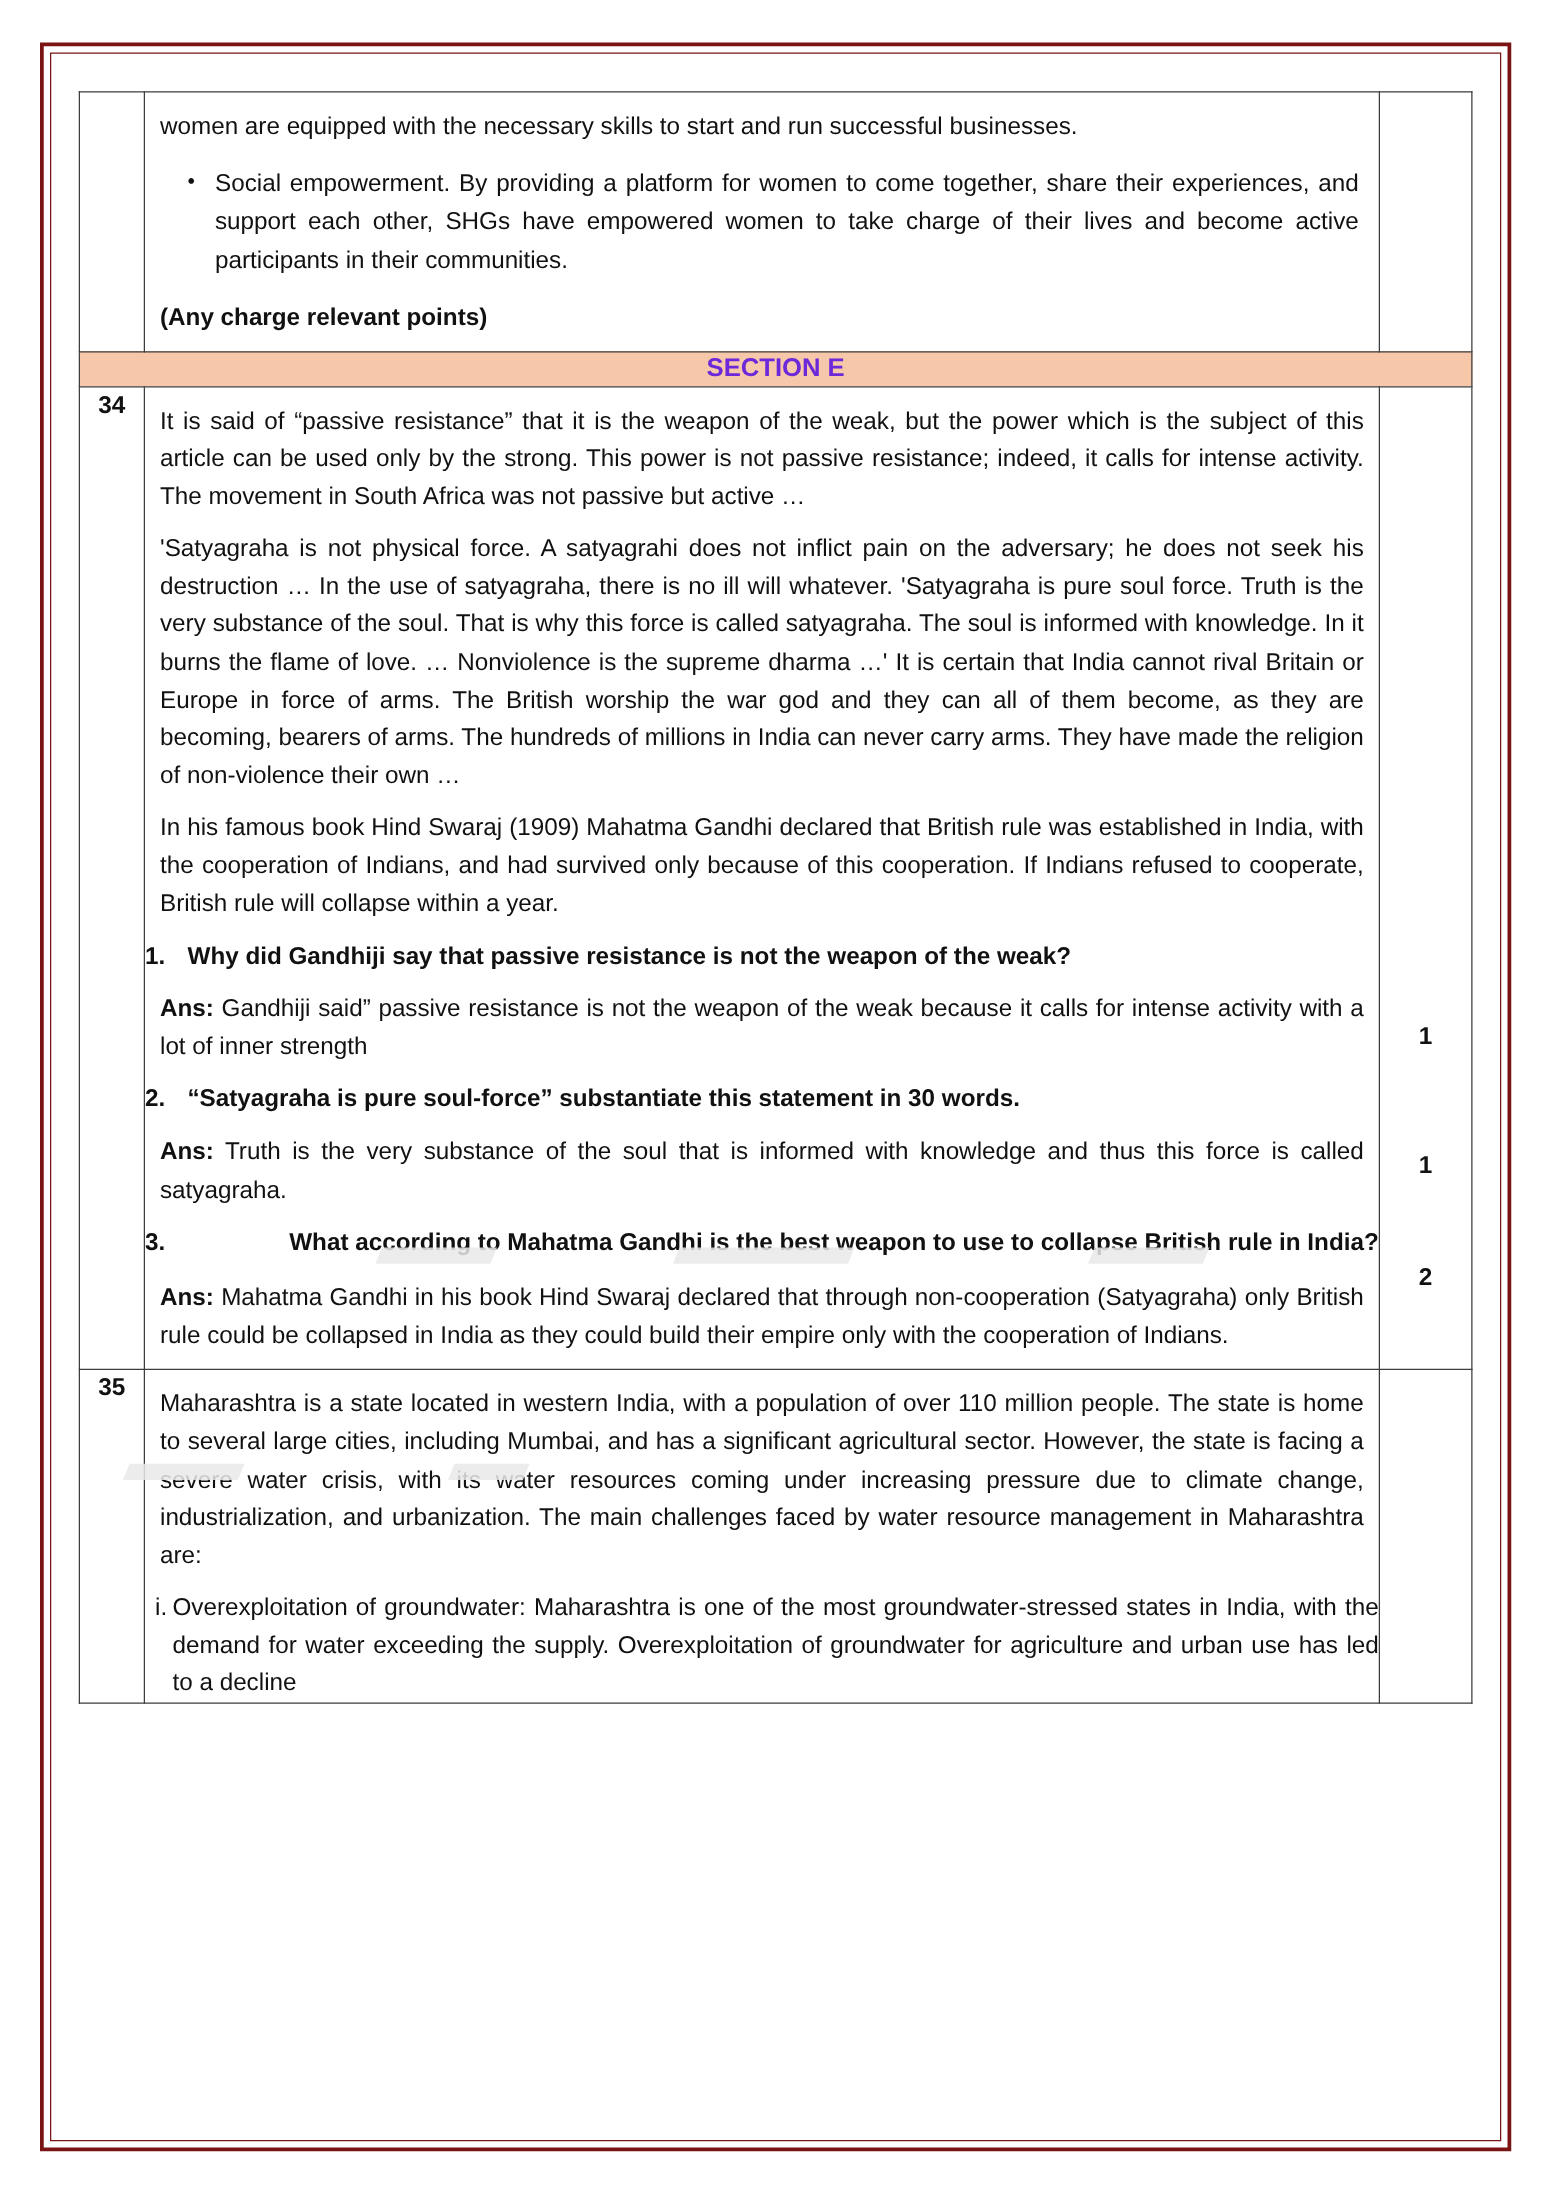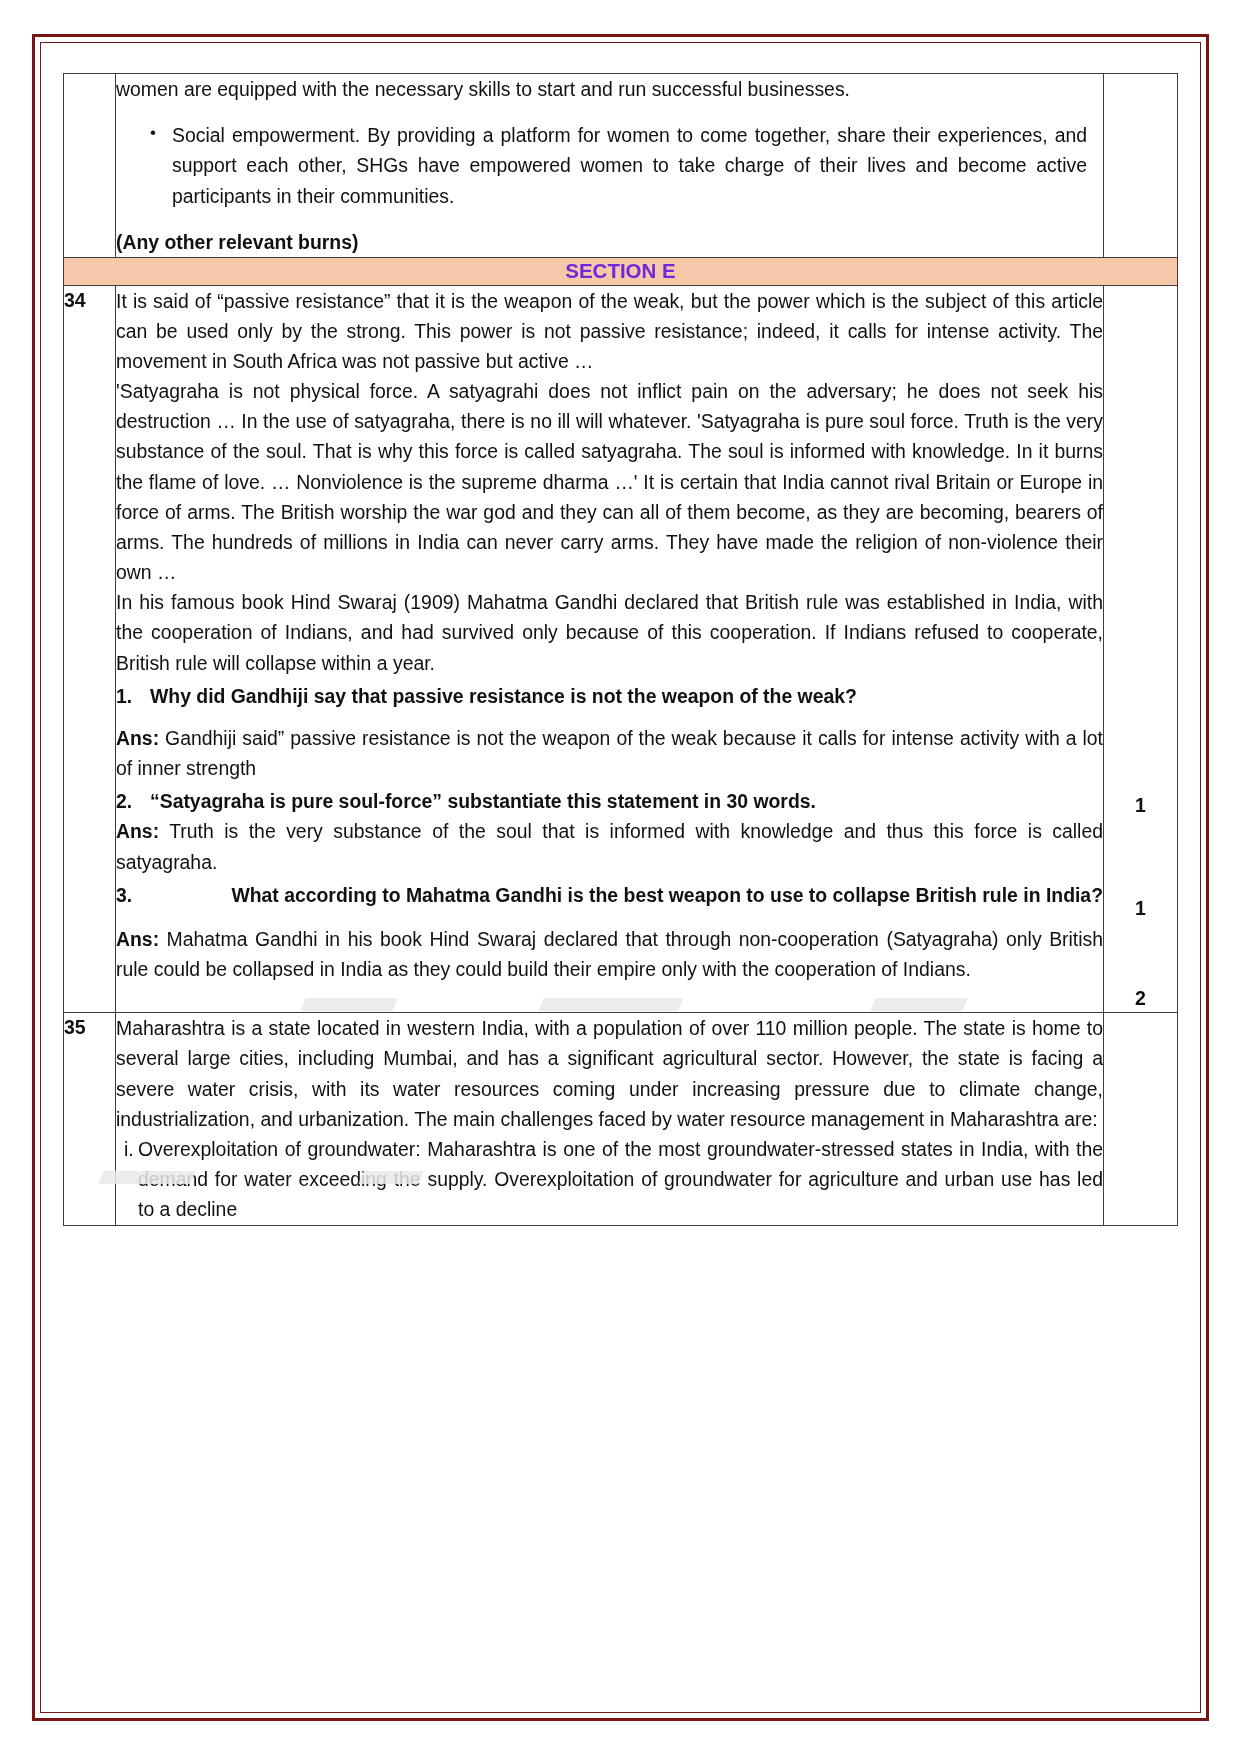--- a/index.html
+++ b/index.html
@@ -46,41 +46,41 @@
     border: 1px solid #3d3d3d;
     vertical-align: top;
     padding: 0;
   }
   col.c-num   { width: 52px; }
   col.c-body  { width: auto; }
   col.c-marks { width: 74px; }
 
   
   .qnum {
-    text-align: left;
+    text-align: center;
     font-size: 19.5px;
     font-weight: bold;
     color: #111;
     padding: 9px 2px 0 2px;
     line-height: 1.45;
   }
   .marks {
     text-align: center;
     font-size: 19.5px;
     font-weight: bold;
     color: #111;
     line-height: 1.45;
     position: relative;
   }
   .body-cell {
     padding: 6px 12px 8px 12px;
   }
 
   p.t {
-    margin: 0;
+    margin: 12px;
     font-size: 19.4px;
     line-height: 1.555;
     color: #111;
     text-align: justify;
     text-justify: inter-word;
   }
   p.t.left { text-align: left; }
   p.b { font-weight: bold; }
 
   
@@ -199,21 +199,21 @@
       </colgroup>
       <tbody>
 
         <tr>
           <td class="qnum"></td>
           <td class="body-cell">
             <p class="t">women are equipped with the necessary skills to start and run successful businesses.</p>
             <ul class="bullets">
               <li>Social empowerment. By providing a platform for women to come together, share their experiences, and support each other, SHGs have empowered women to take charge of their lives and become active participants in their communities.</li>
             </ul>
-            <p class="t b left">(Any other relevant burns)</p>
+            <p class="t b left">(Any charge relevant points)</p>
           </td>
           <td class="marks"></td>
         </tr>
 
         <tr>
           <td class="banner e" colspan="3">SECTION E</td>
         </tr>
 
 
         <tr>

